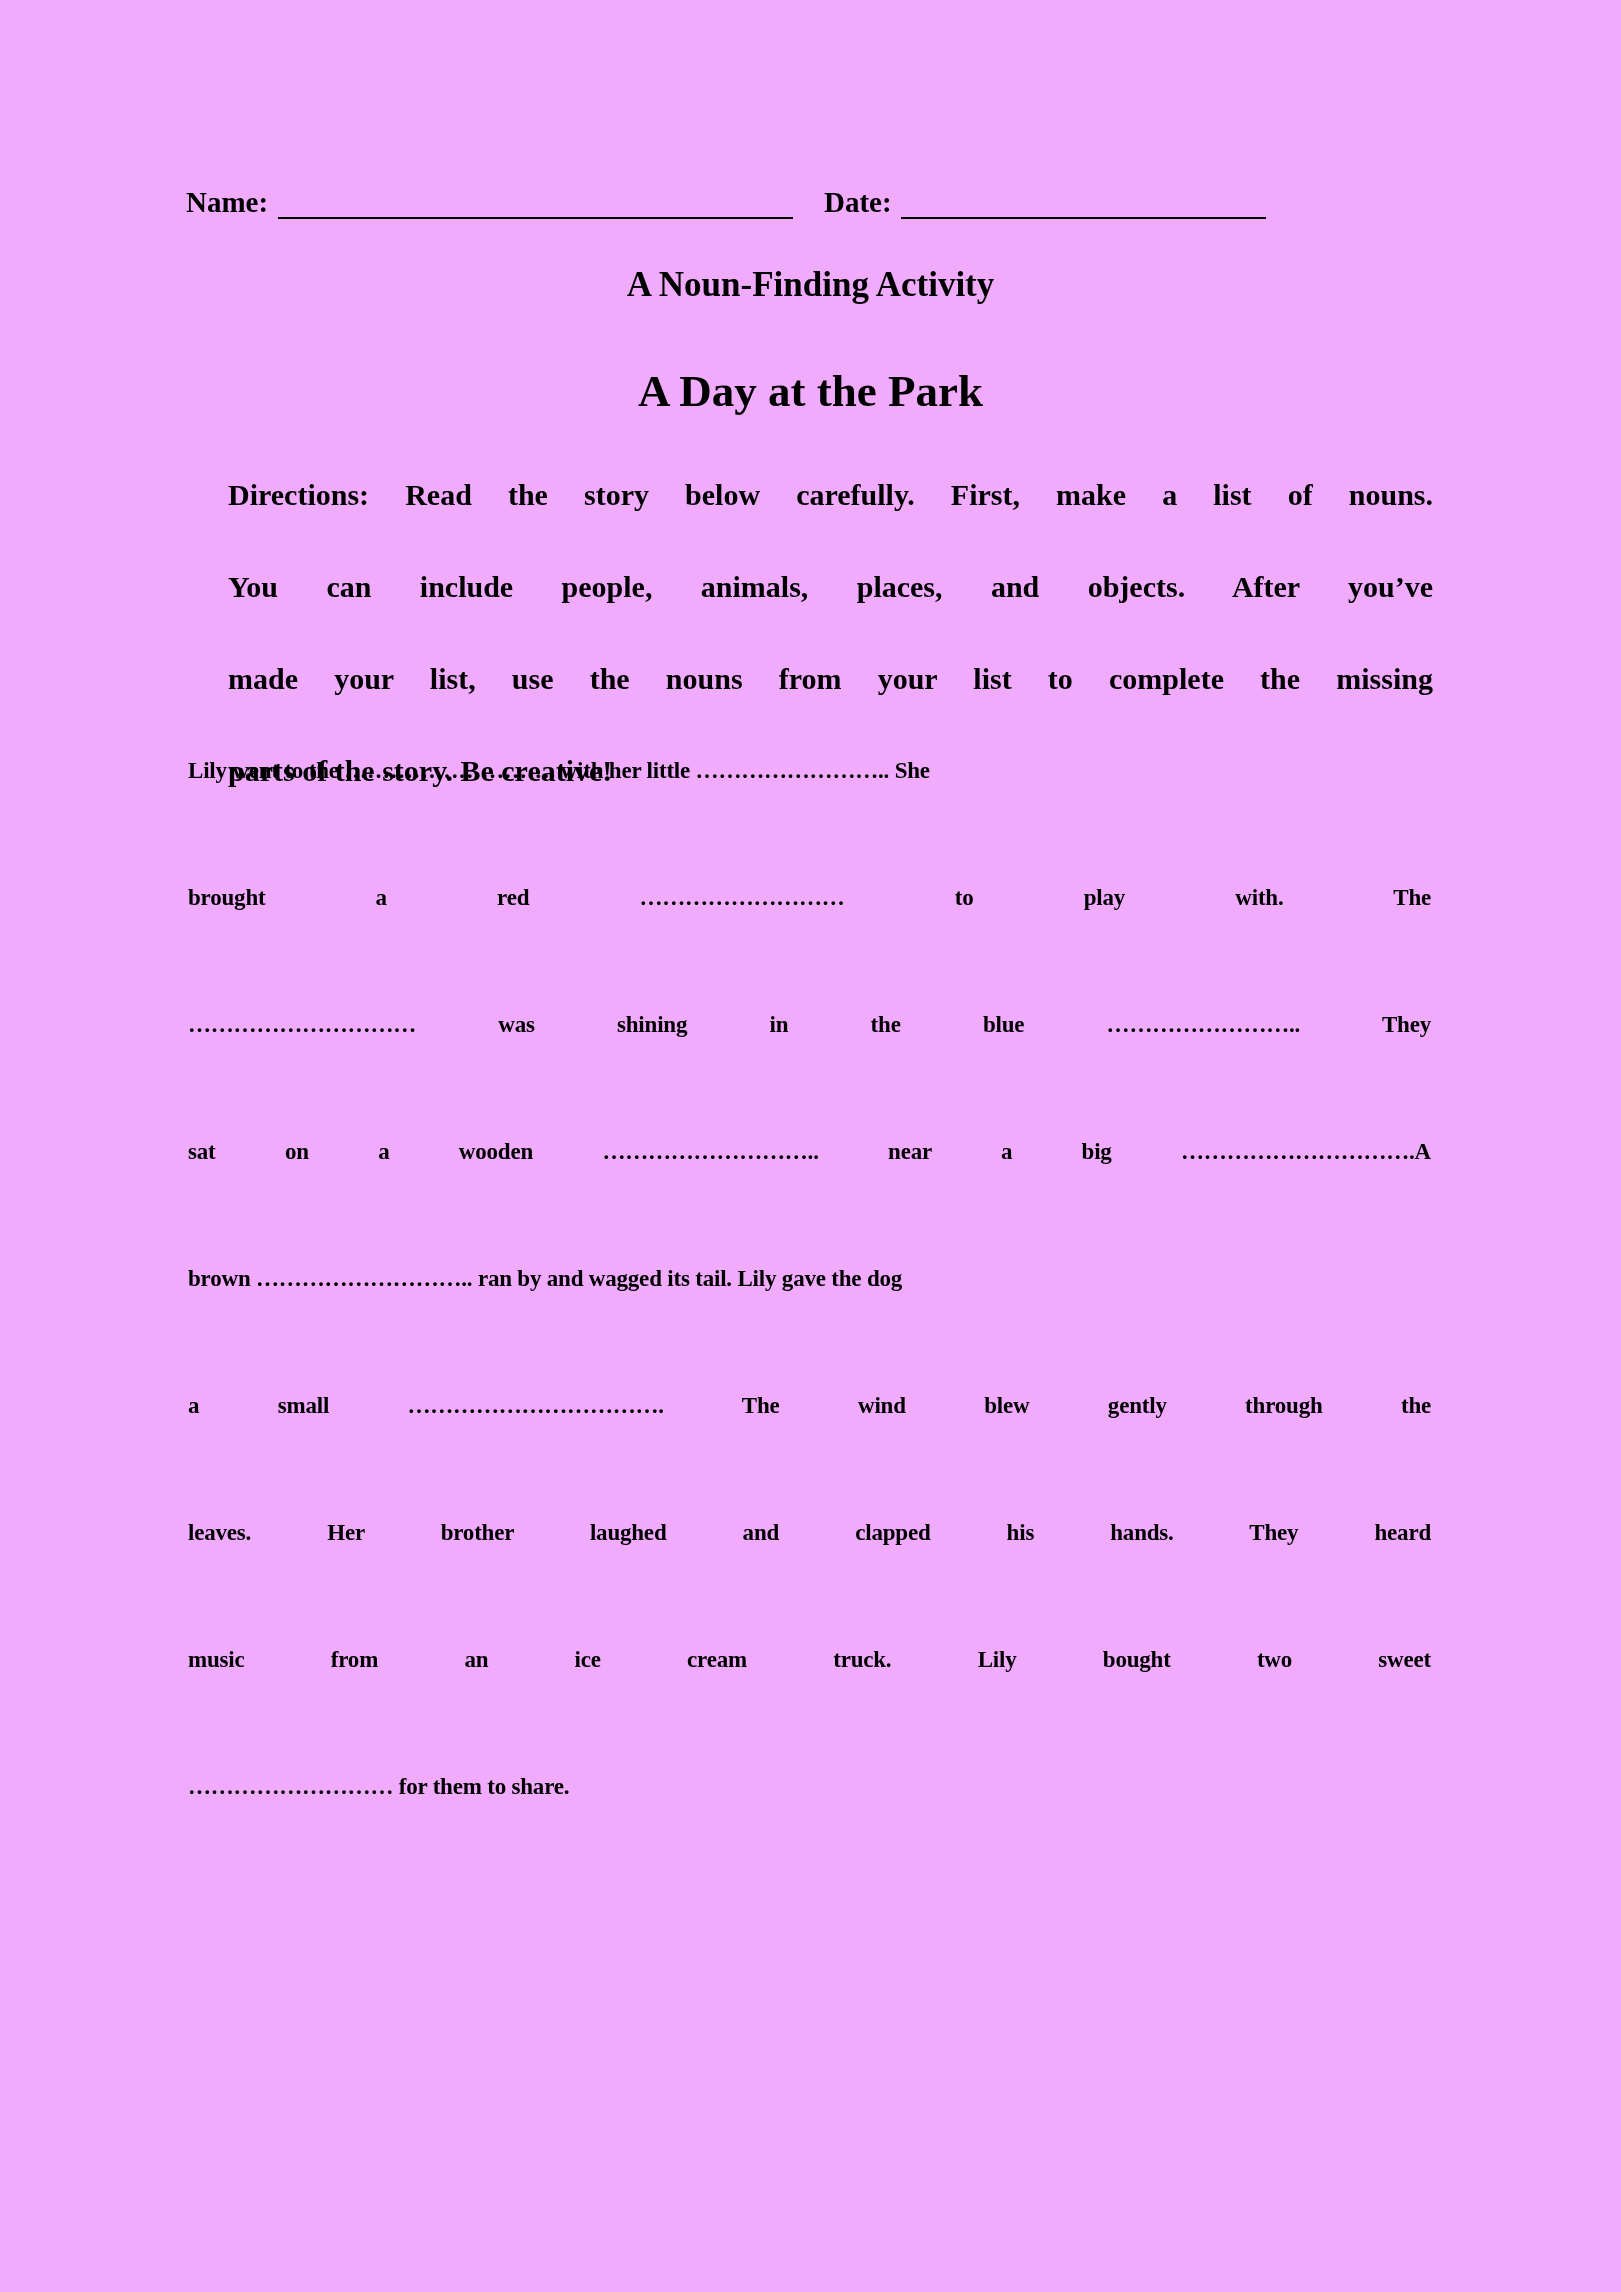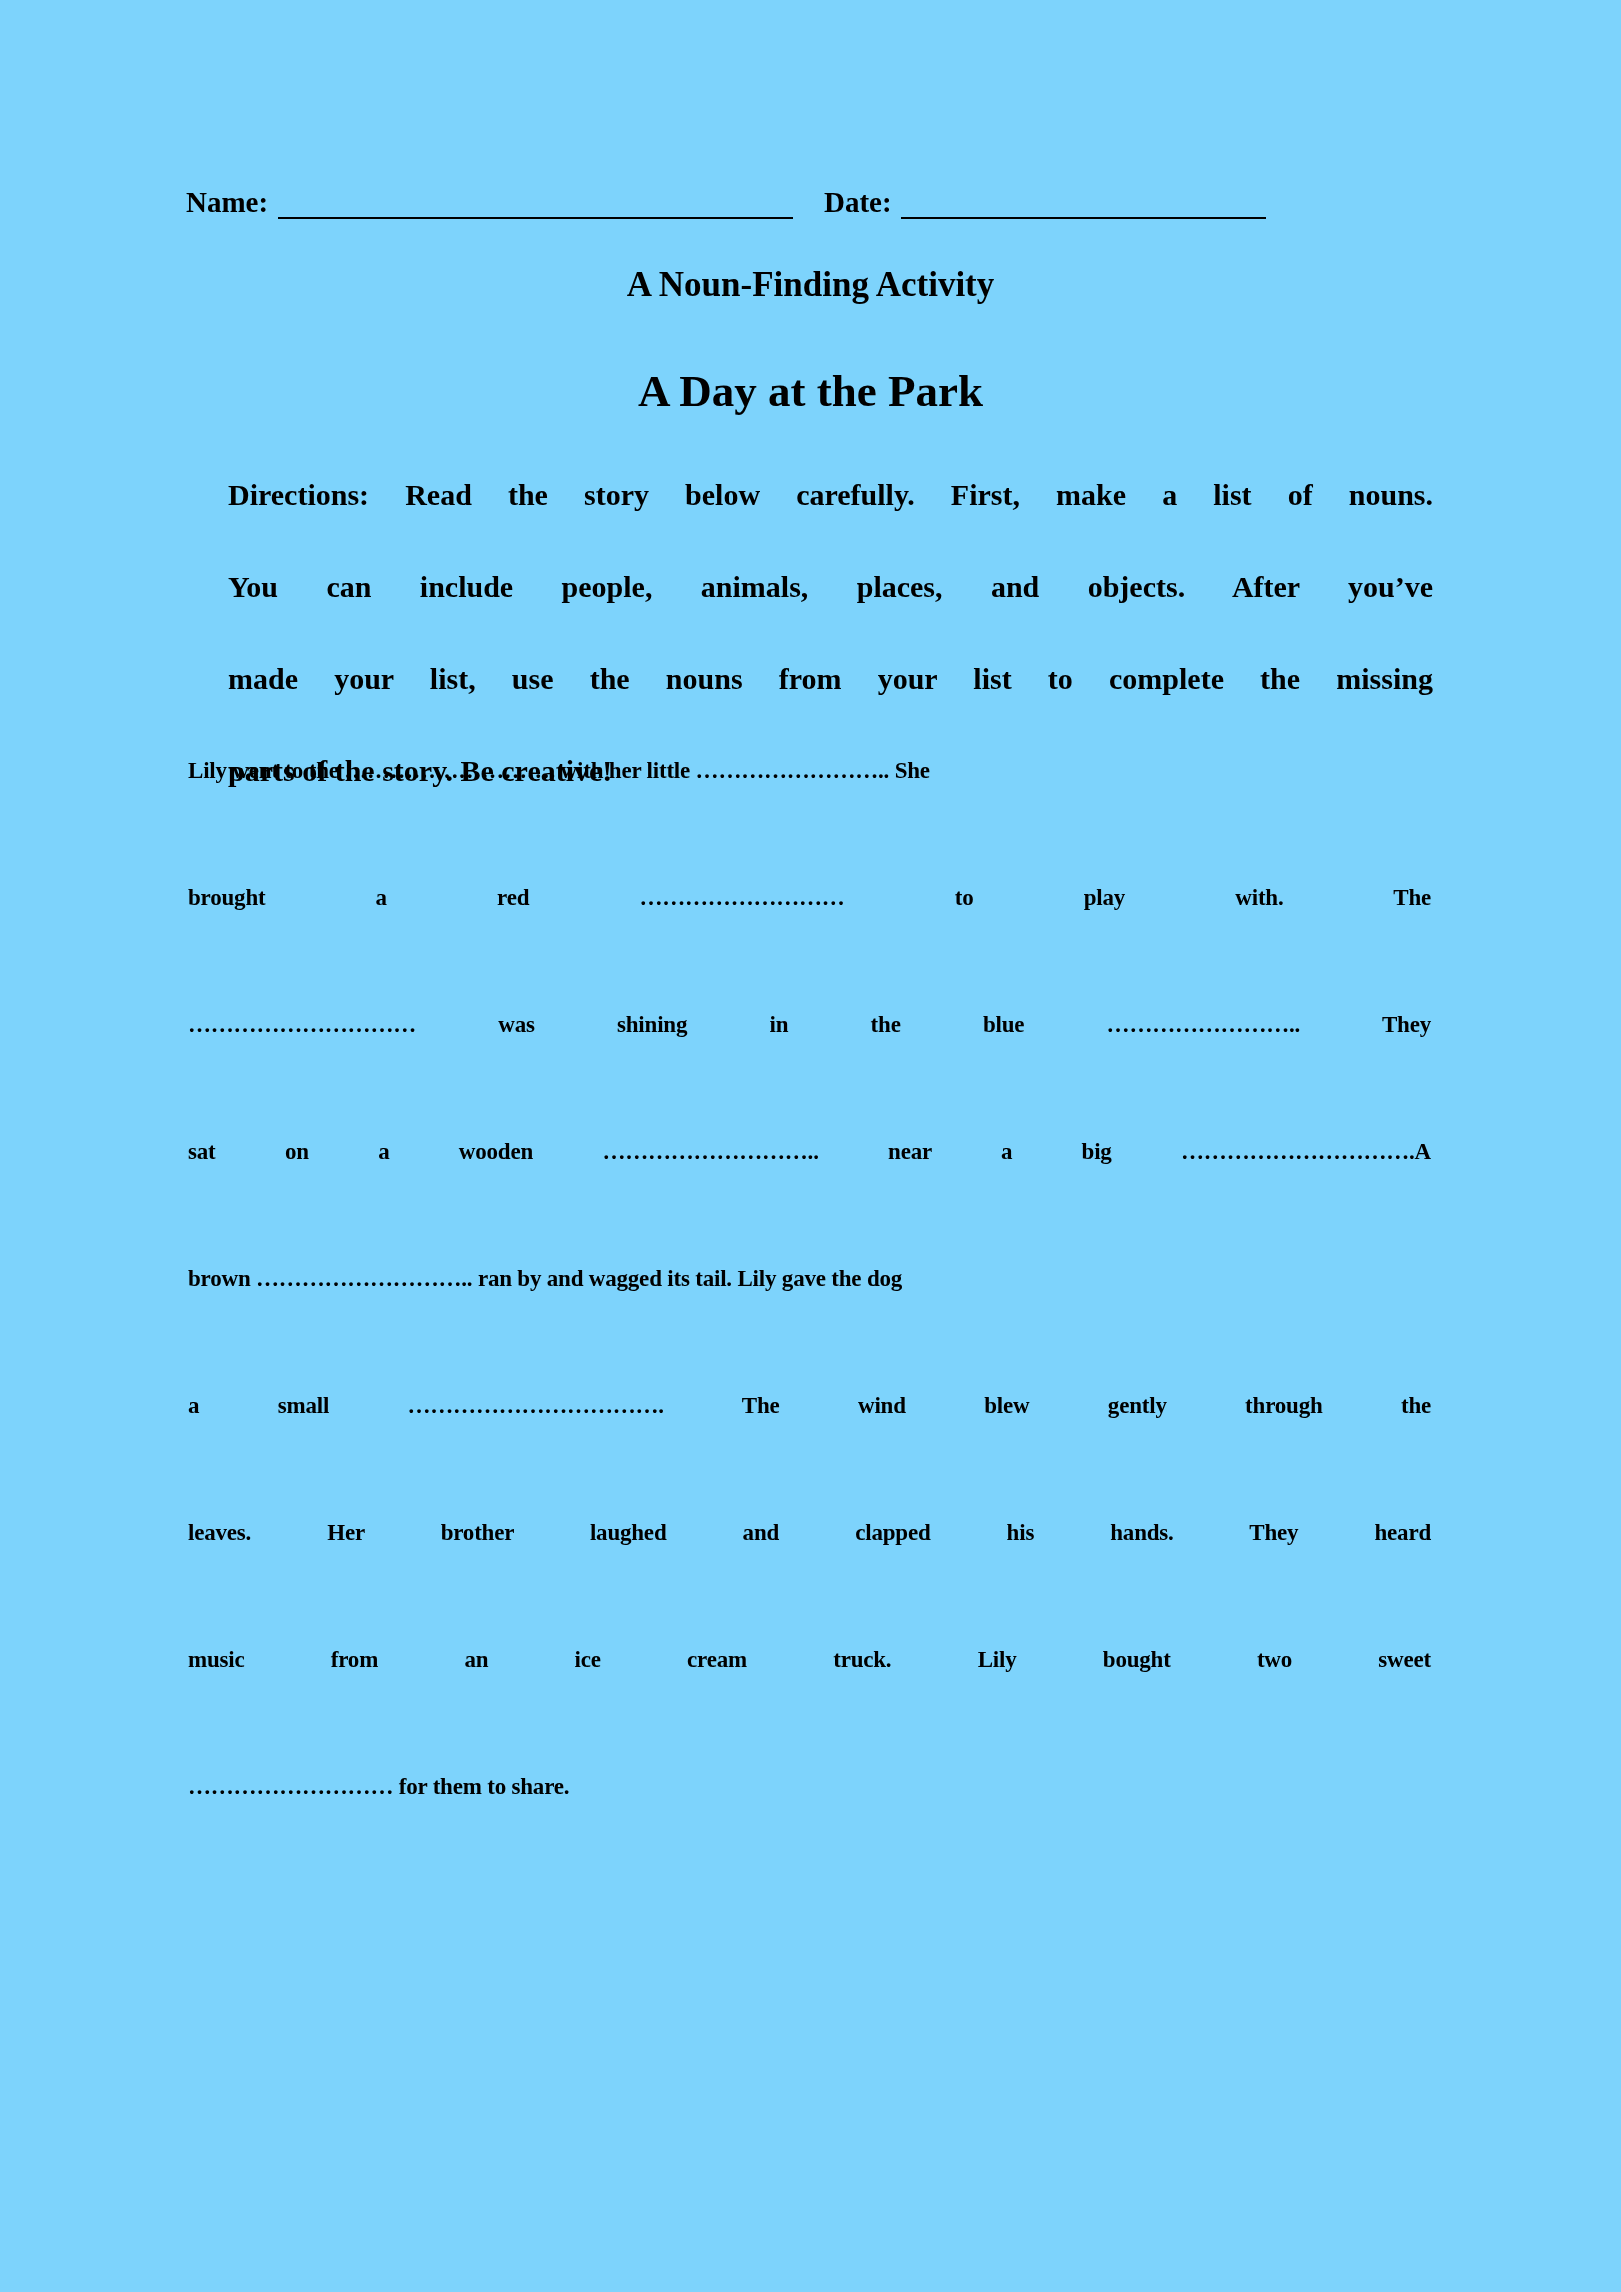--- a/index.html
+++ b/index.html
@@ -6,21 +6,21 @@
   html, body {
     margin: 0;
     padding: 0;
     background: #ffffff;
   }
 
   .page {
     position: relative;
     width: 1621px;
     height: 2293px;
-    background: #7dd3fc;
+    background: #f0abfc;
     margin: 0 auto;
     overflow: hidden;
     box-sizing: border-box;
   }
 
   
   .name-date-row {
     position: absolute;
     left: 186px;
     top: 188px;

